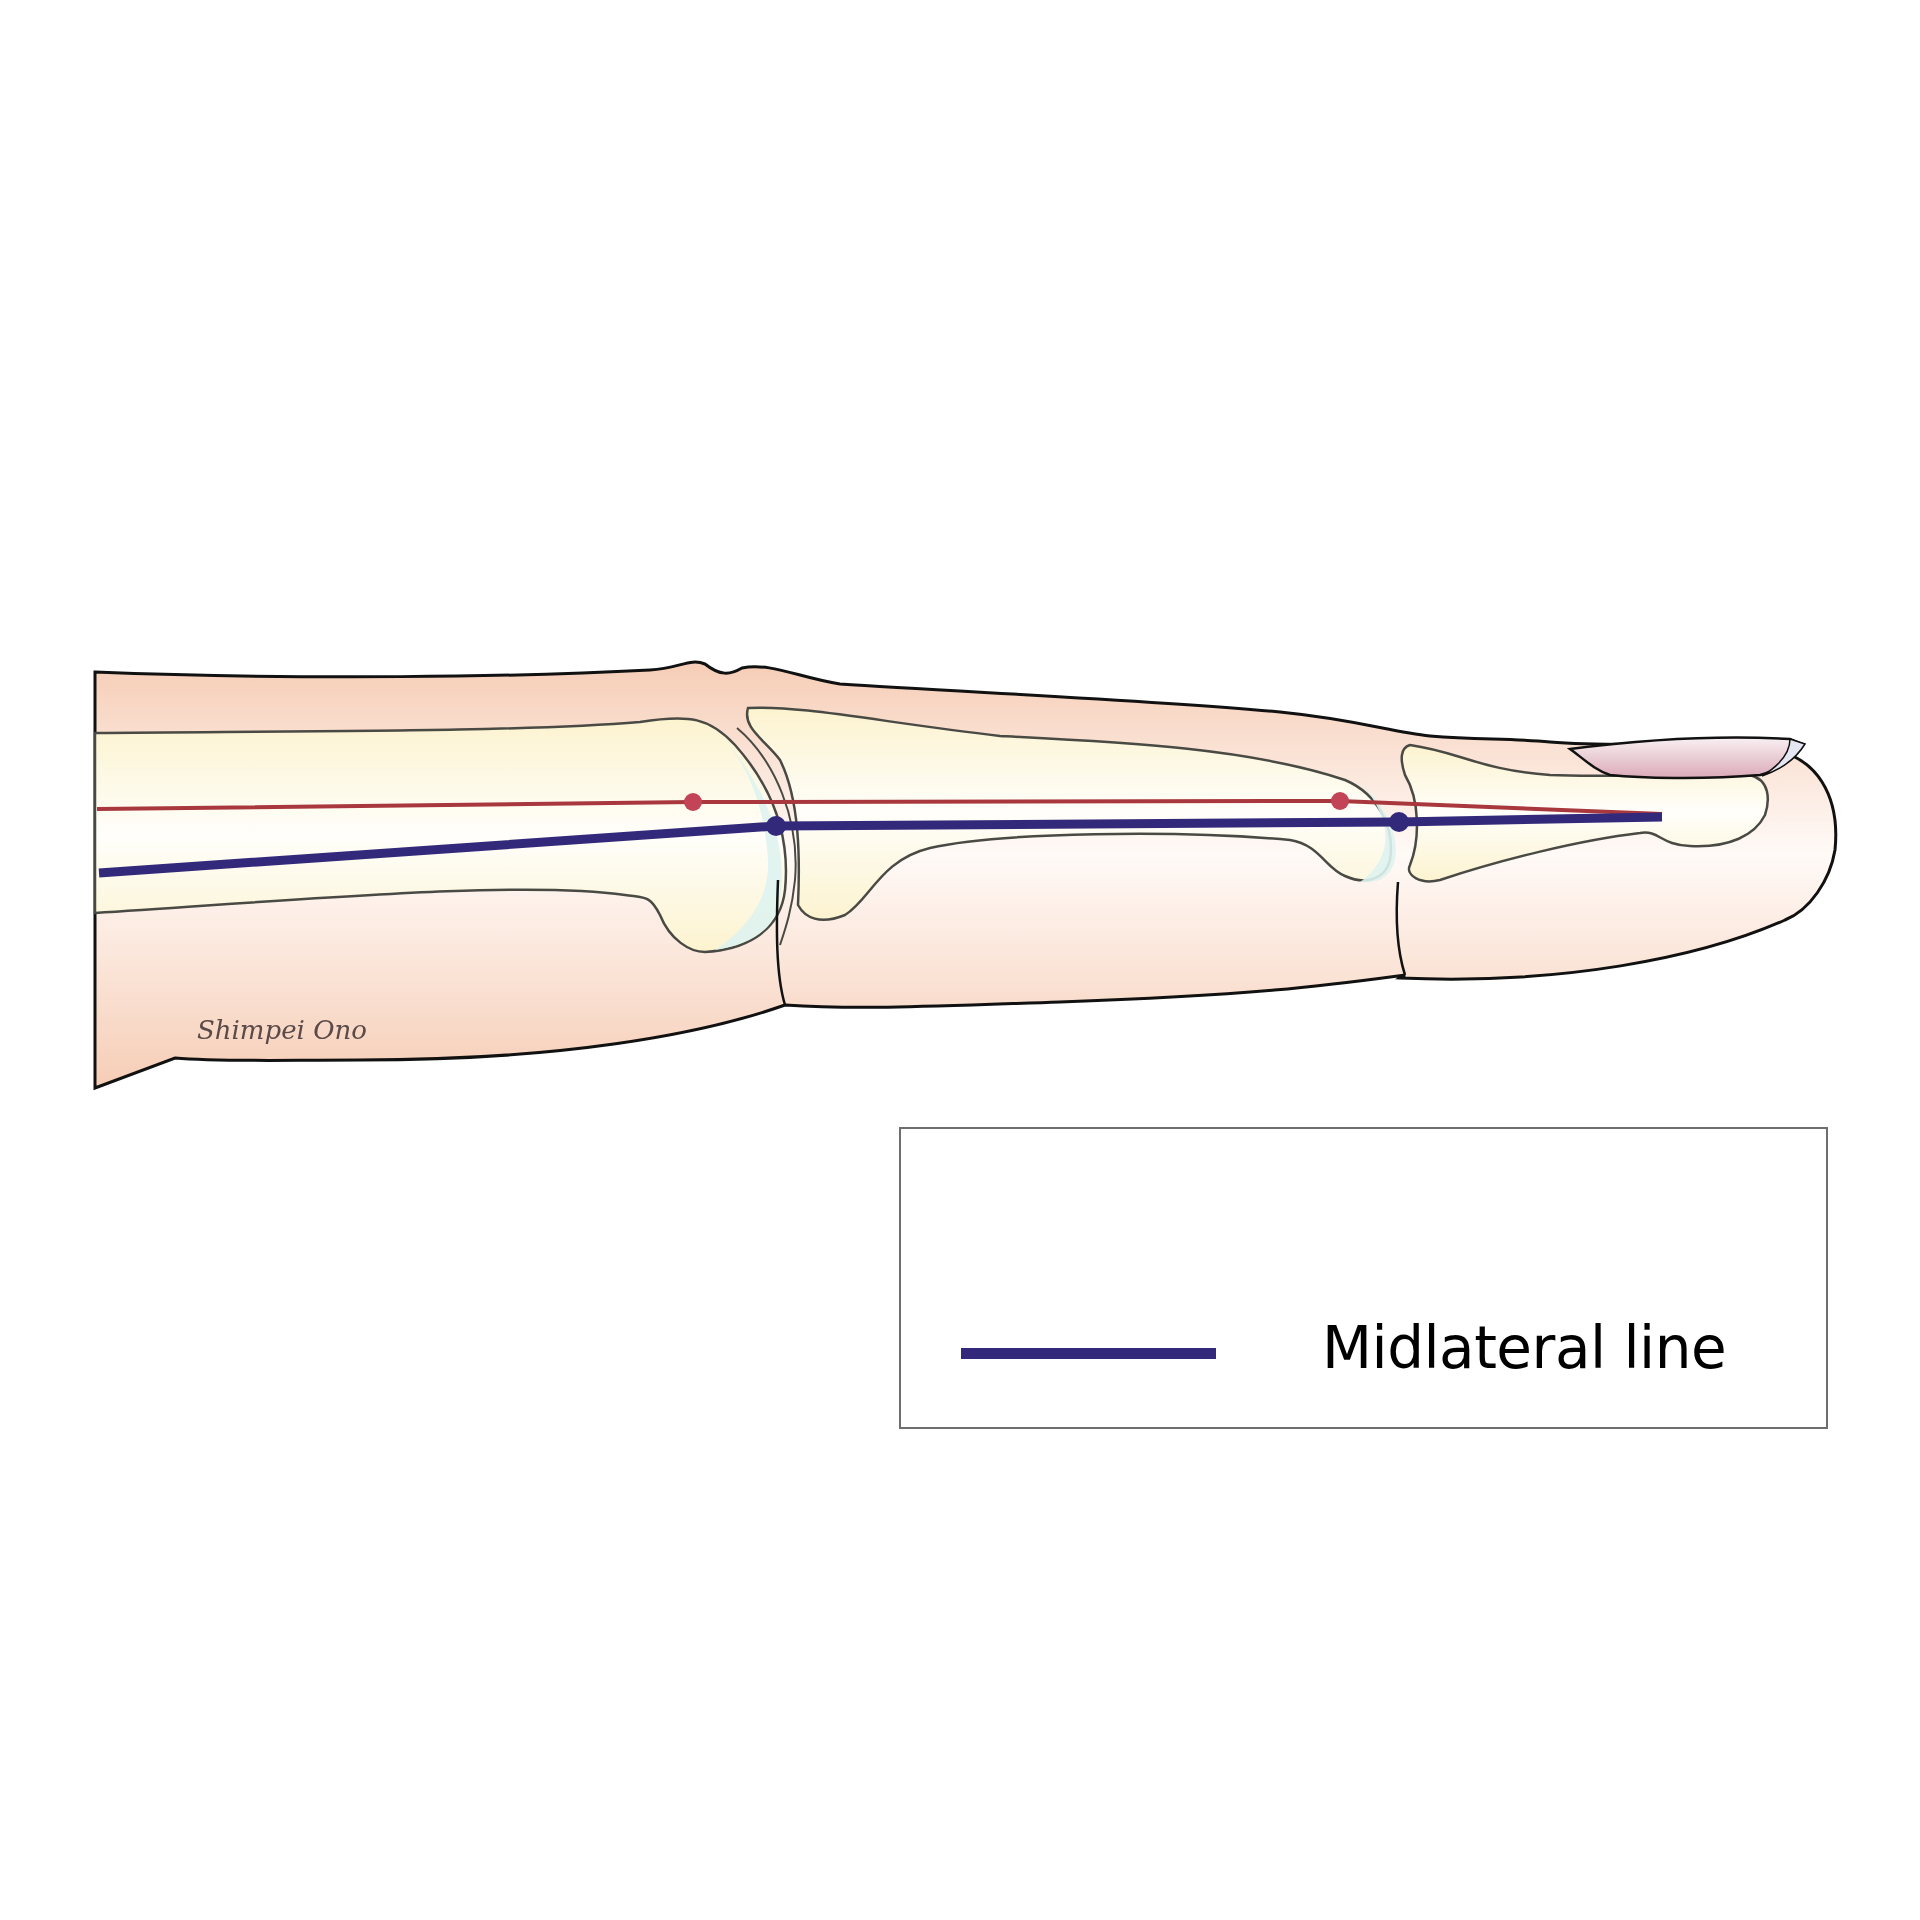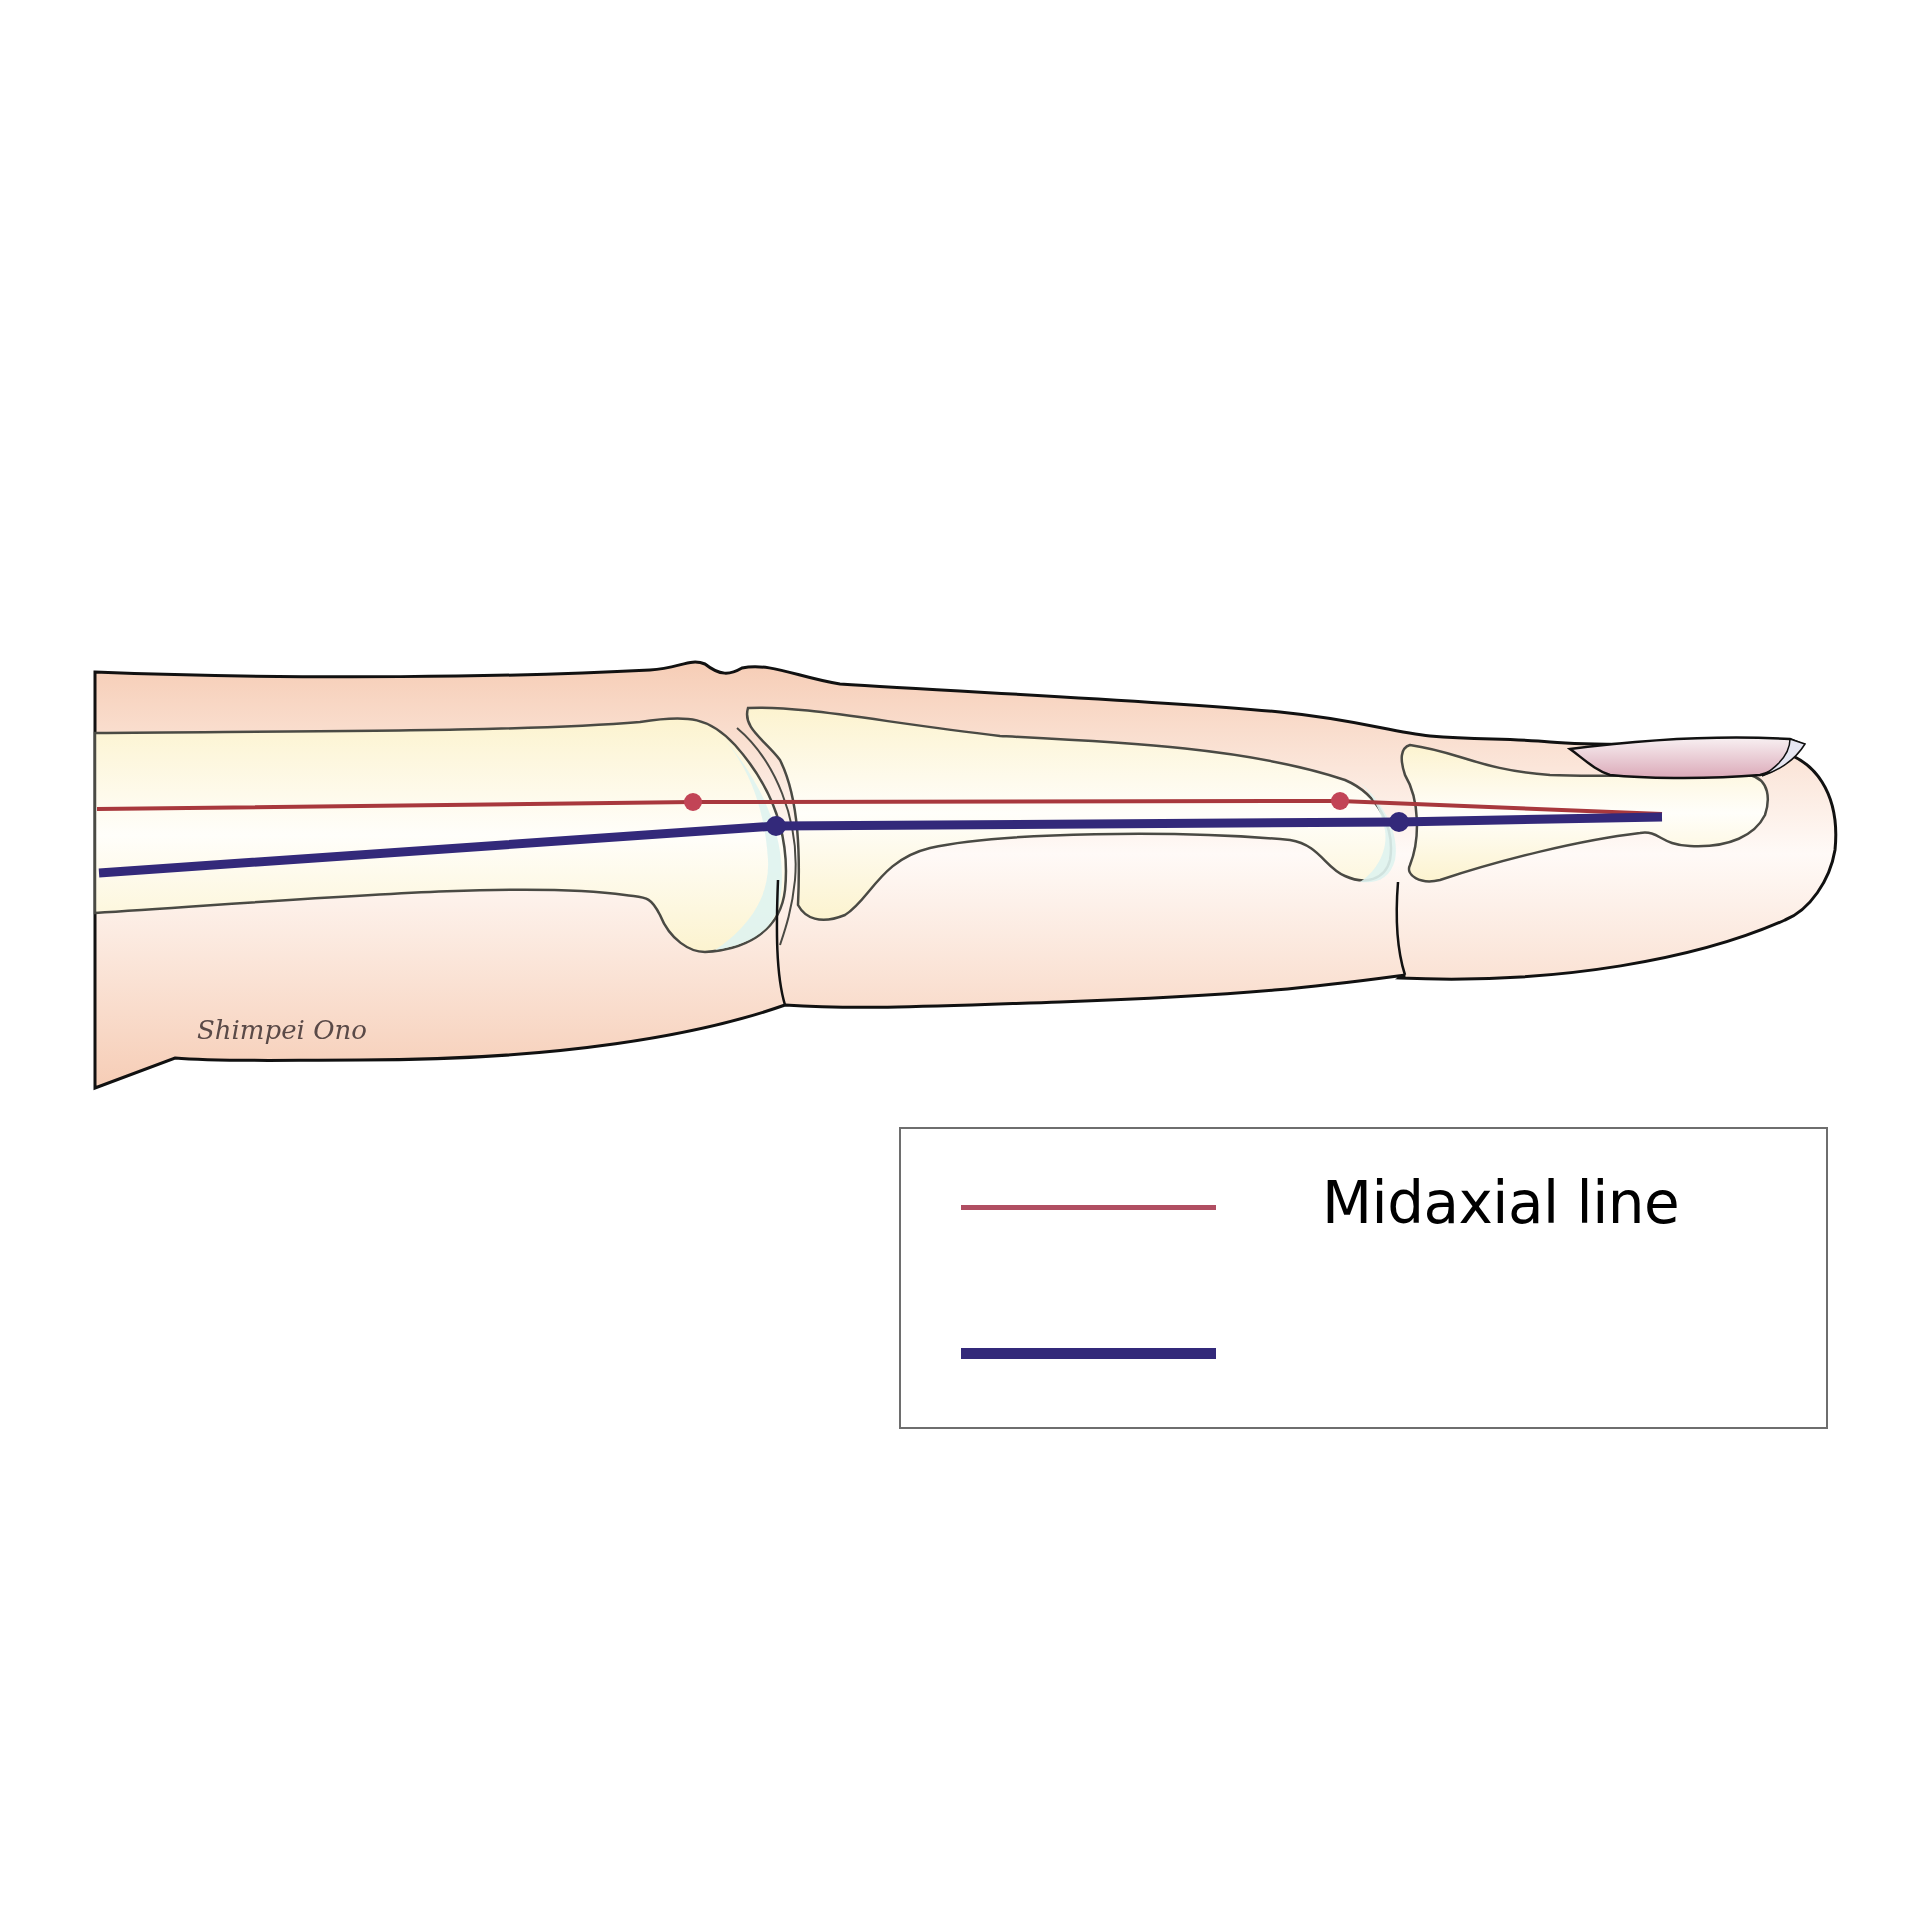--- a/index.html
+++ b/index.html
@@ -79,20 +79,17 @@
   <circle cx="1340" cy="801" r="9" fill="#c24456"></circle>
 
   <polyline points="99,873 776,826 1399,822 1662,817" fill="none" stroke="#33297a" stroke-width="9"></polyline>
   <circle cx="776" cy="826" r="10" fill="#33297a"></circle>
   <circle cx="1399" cy="822" r="10" fill="#33297a"></circle>
 
   <text class="signature" x="197" y="1039" font-size="26">Shimpei Ono</text>
 </svg>
 
 <div class="legend">
-  <div class="legend-row r1">
-    <div class="legend-swatch" style="top:36px;height:5px;background:#b04e62;"></div>
-    <span class="legend-label" style="top:0px;">Midaxial line</span>
-  </div>
   <div class="legend-row r2">
     <div class="legend-swatch" style="top:29px;height:11px;background:#33297a;"></div>
+    <span class="legend-label" style="top:-5px;">Midlateral line</span>
   </div>
 </div>
 
 </body></html>

